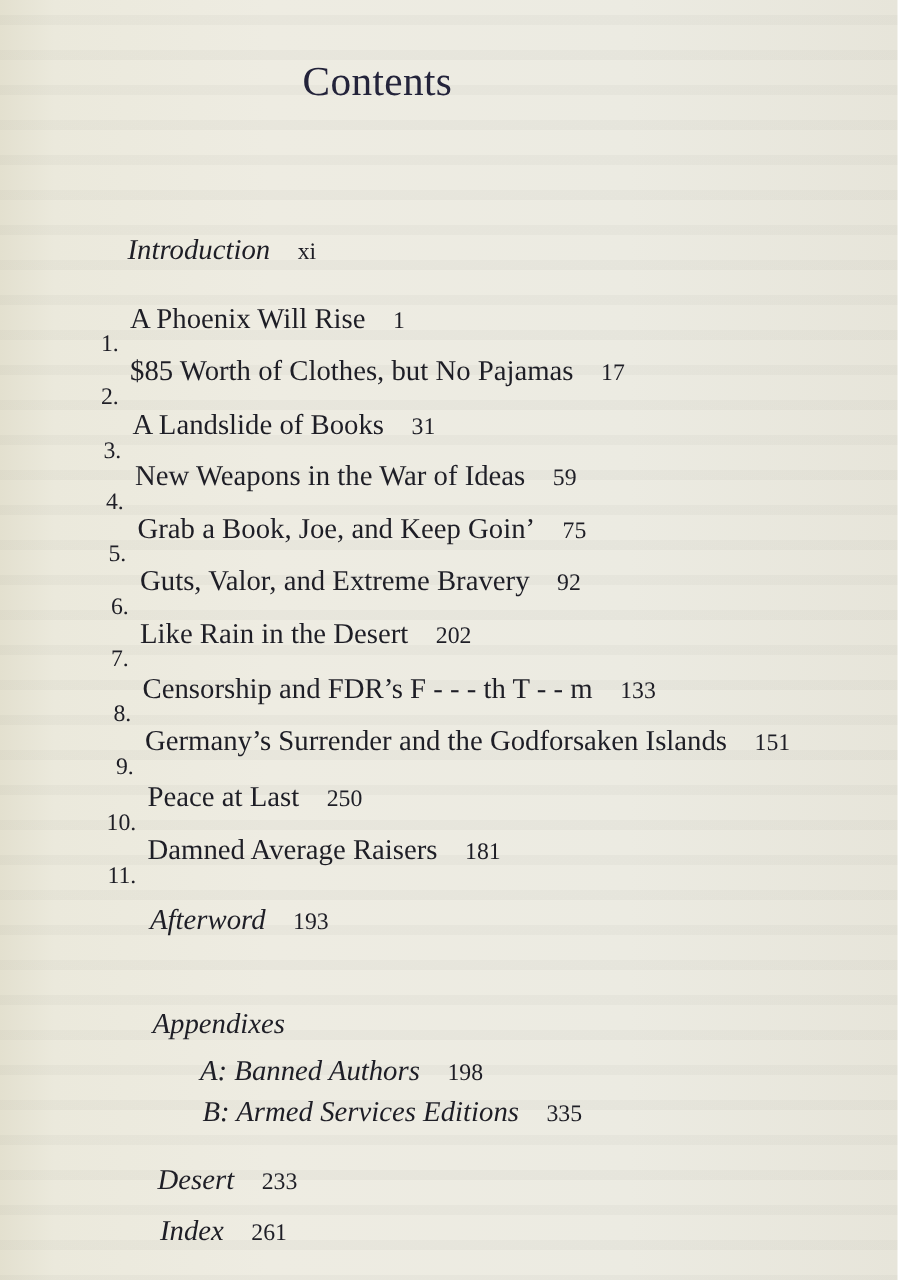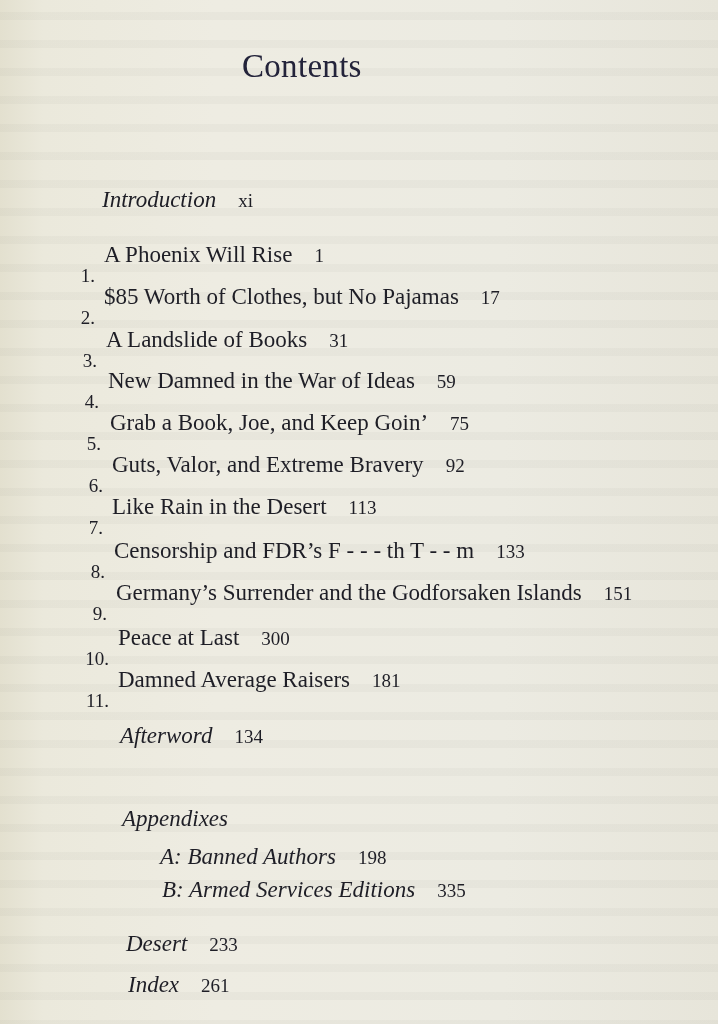--- a/index.html
+++ b/index.html
@@ -48,53 +48,53 @@
 
   <div class="line" style="left:104px; top:283px;">
     <span class="num"><span class="num-text">2.</span></span><span class="label">$85 Worth of Clothes, but No Pajamas</span><span class="page-num">17</span>
   </div>
 
   <div class="line" style="left:106px; top:326px;">
     <span class="num"><span class="num-text">3.</span></span><span class="label">A Landslide of Books</span><span class="page-num">31</span>
   </div>
 
   <div class="line" style="left:108px; top:367px;">
-    <span class="num"><span class="num-text">4.</span></span><span class="label">New Damned in the War of Ideas</span><span class="page-num">59</span>
+    <span class="num"><span class="num-text">4.</span></span><span class="label">New Weapons in the War of Ideas</span><span class="page-num">59</span>
   </div>
 
   <div class="line" style="left:110px; top:409px;">
     <span class="num"><span class="num-text">5.</span></span><span class="label">Grab a Book, Joe, and Keep Goin’</span><span class="page-num">75</span>
   </div>
 
   <div class="line" style="left:112px; top:451px;">
     <span class="num"><span class="num-text">6.</span></span><span class="label">Guts, Valor, and Extreme Bravery</span><span class="page-num">92</span>
   </div>
 
   <div class="line" style="left:112px; top:493px;">
-    <span class="num"><span class="num-text">7.</span></span><span class="label">Like Rain in the Desert</span><span class="page-num">113</span>
+    <span class="num"><span class="num-text">7.</span></span><span class="label">Like Rain in the Desert</span><span class="page-num">202</span>
   </div>
 
   <div class="line" style="left:114px; top:537px;">
     <span class="num"><span class="num-text">8.</span></span><span class="label">Censorship and FDR’s F - - - th T - - m</span><span class="page-num">133</span>
   </div>
 
   <div class="line" style="left:116px; top:579px;">
     <span class="num"><span class="num-text">9.</span></span><span class="label">Germany’s Surrender and the Godforsaken Islands</span><span class="page-num">151</span>
   </div>
 
   <div class="line" style="left:118px; top:624px;">
-    <span class="num"><span class="num-text">10.</span></span><span class="label">Peace at Last</span><span class="page-num">300</span>
+    <span class="num"><span class="num-text">10.</span></span><span class="label">Peace at Last</span><span class="page-num">250</span>
   </div>
 
   <div class="line" style="left:118px; top:666px;">
     <span class="num"><span class="num-text">11.</span></span><span class="label">Damned Average Raisers</span><span class="page-num">181</span>
   </div>
 
   <div class="line italic" style="left:120px; top:722px;">
-    <span class="label">Afterword</span><span class="page-num">134</span>
+    <span class="label">Afterword</span><span class="page-num">193</span>
   </div>
 
 
   <div class="line italic" style="left:122px; top:805px;">
     <span class="label">Appendixes</span>
   </div>
 
   <div class="line italic" style="left:160px; top:843px;">
     <span class="label">A: Banned Authors</span><span class="page-num">198</span>
   </div>

